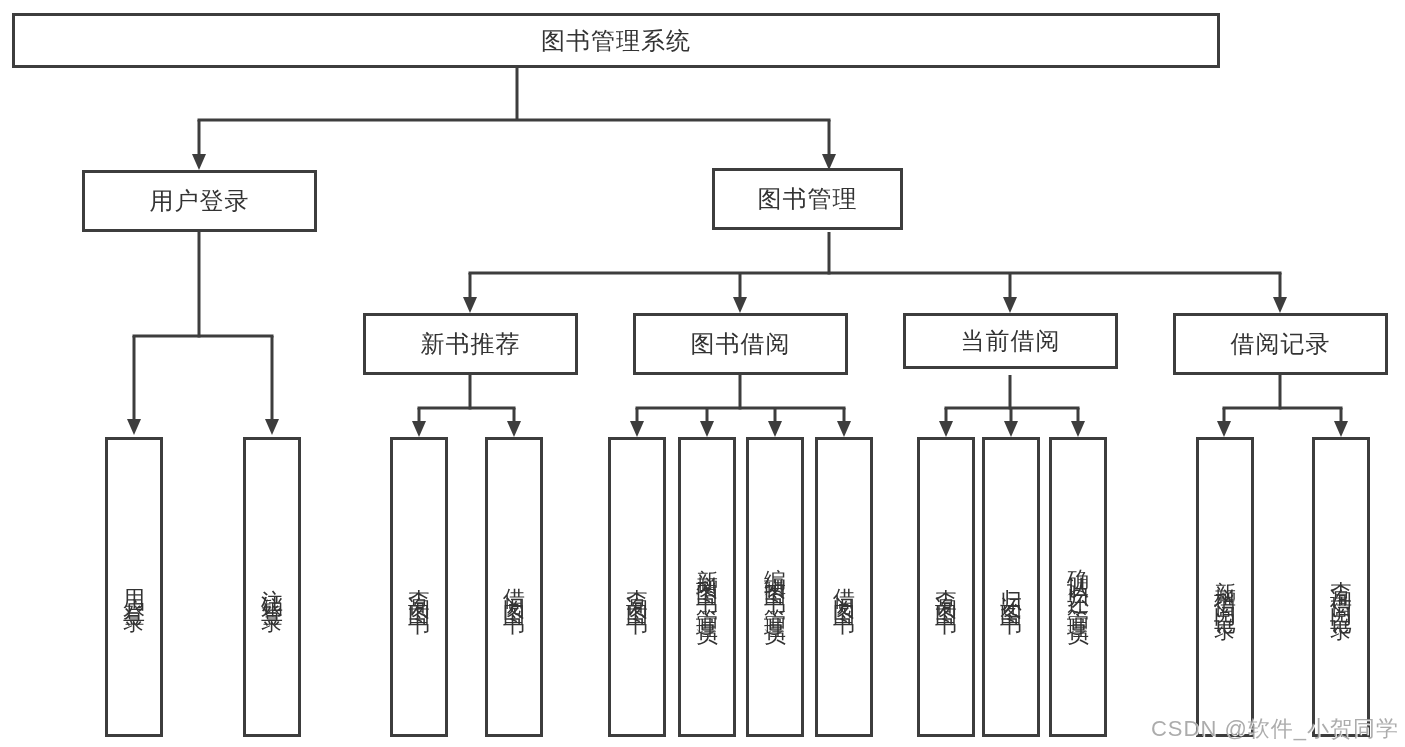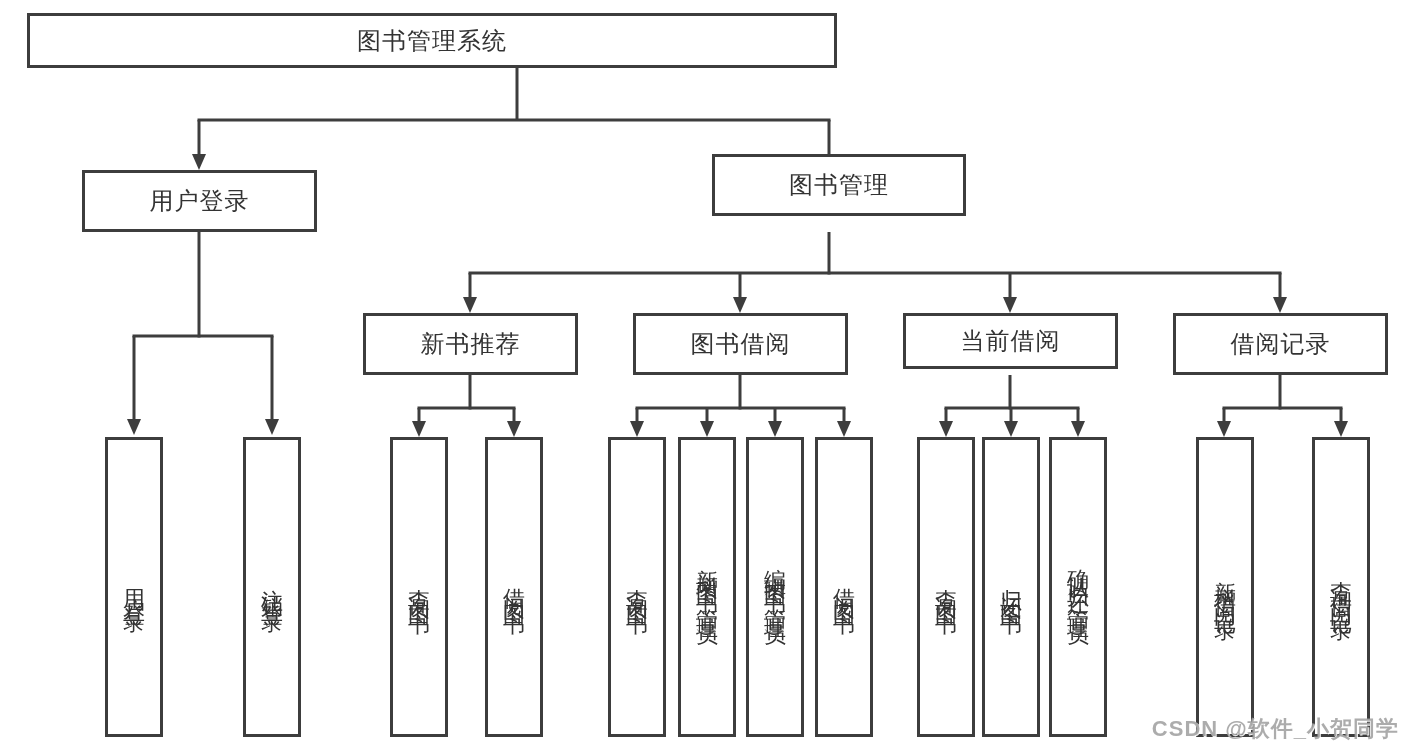--- a/index.html
+++ b/index.html
@@ -42,21 +42,20 @@
   .watermark {
     position: absolute;
     right: 6px;
     bottom: 3px;
     font-size: 22px;
     color: rgba(158, 158, 158, 0.85);
     text-shadow: 1px 1px 0 rgba(255,255,255,0.9);
     letter-spacing: 1px;
     z-index: 5;
     white-space: nowrap;
-    font-weight: bold;
   }
 </style>
 </head>
 <body>
 
 <div class="stage">
 
   <svg class="connectors" viewBox="0 0 1405 747" xmlns="http://www.w3.org/2000/svg">
     <g stroke="#3d3d3d" stroke-width="3" fill="none">
 
@@ -116,28 +115,28 @@
       <polygon points="768,421 782,421 775,437"></polygon>
       <polygon points="837,421 851,421 844,437"></polygon>
       <polygon points="939,421 953,421 946,437"></polygon>
       <polygon points="1004,421 1018,421 1011,437"></polygon>
       <polygon points="1071,421 1085,421 1078,437"></polygon>
       <polygon points="1217,421 1231,421 1224,437"></polygon>
       <polygon points="1334,421 1348,421 1341,437"></polygon>
     </g>
   </svg>
 
-  <div class="box h" style="left:27px; top:13px; width:810px; height:55px">
+  <div class="box h" style="left:12px; top:13px; width:1208px; height:55px">
     <span>图书管理系统</span>
   </div>
 
   <div class="box h" style="left:82px; top:170px; width:235px; height:62px">
     <span>用户登录</span>
   </div>
-  <div class="box h" style="left:712px; top:154px; width:254px; height:62px">
+  <div class="box h" style="left:712px; top:168px; width:191px; height:62px">
     <span>图书管理</span>
   </div>
 
   <div class="box h" style="left:363px; top:313px; width:215px; height:62px">
     <span>新书推荐</span>
   </div>
   <div class="box h" style="left:633px; top:313px; width:215px; height:62px">
     <span>图书借阅</span>
   </div>
   <div class="box h" style="left:903px; top:313px; width:215px; height:56px">

